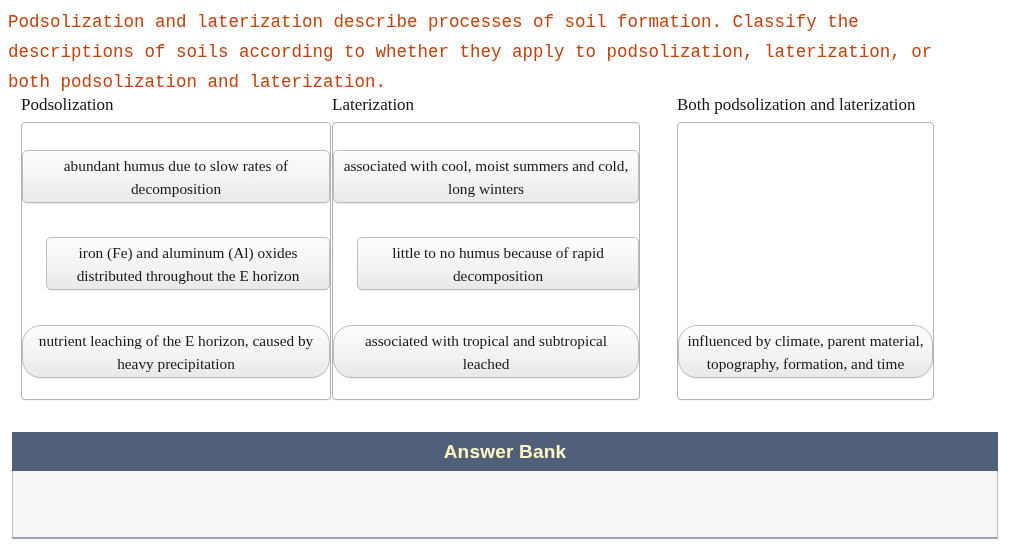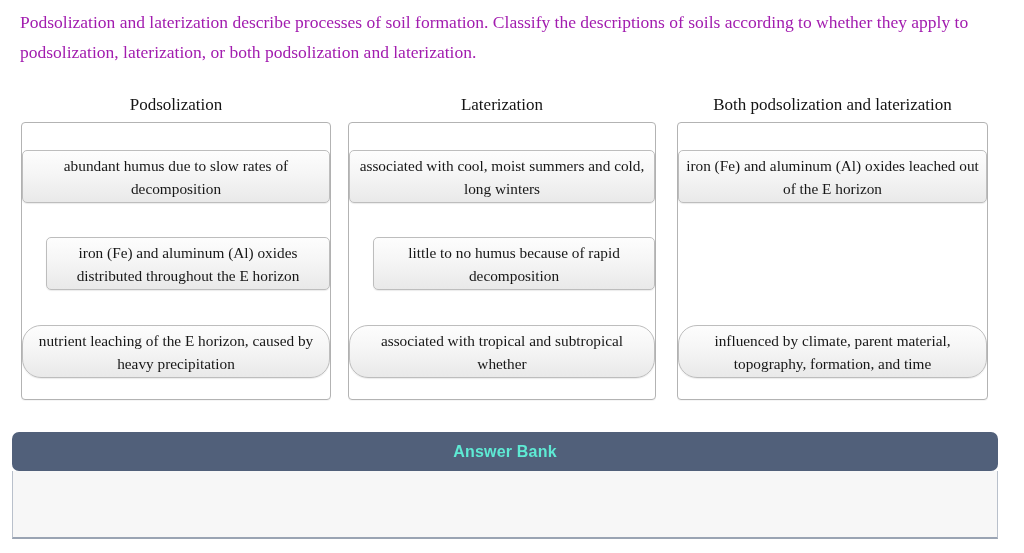--- a/index.html
+++ b/index.html
@@ -12,46 +12,46 @@
     height: 553px;
     position: relative;
     overflow: hidden;
     font-family: "Liberation Serif", serif;
     color: #1a1a1a;
   }
 
   
   #prompt {
     position: absolute;
-    left: 20px;
+    left: 8px;
     top: 7px;
     width: 975px;
-    font-family: Liberation Serif, serif;
+    font-family: Liberation Mono, monospace;
     font-size: 17.5px;
     line-height: 30px;
-    color: #a21caf;
+    color: #c2410c;
   }
 
   
   #columns {
     position: absolute;
     left: 0;
     top: 94px;
     width: 1024px;
   }
   .column {
     position: absolute;
     top: 0;
   }
   .column.c0 { left: 21px;  width: 310px; }
-  .column.c1 { left: 348px; width: 308px; }
-  .column.c2 { left: 677px; width: 311px; }
+  .column.c1 { left: 332px; width: 308px; }
+  .column.c2 { left: 677px; width: 257px; }
 
   .column-header {
-    text-align: center;
+    text-align: left;
     font-family: "Liberation Serif", serif;
     font-size: 17px;
     line-height: 22px;
     color: #141414;
     height: 28px;
     white-space: nowrap;
   }
 
   .dropzone {
     position: relative;
@@ -93,29 +93,28 @@
   #answer-bank {
     position: absolute;
     left: 12px;
     top: 432px;
     width: 986px;
     box-sizing: border-box;
   }
   #answer-bank-header {
     height: 39px;
     background: #51607a;
-    color: #5eead4;
+    color: #fef9c3;
     display: flex;
     align-items: center;
     justify-content: center;
     font-family: "Liberation Sans", sans-serif;
-    font-size: 16px;
+    font-size: 19px;
     font-weight: 600;
     letter-spacing: 0.2px;
-    border-radius: 7px;
   }
   #answer-bank-body {
     height: 68px;
     box-sizing: border-box;
     background: #f7f7f7;
     border: 1px solid #b9c0cb;
     border-top: none;
     border-bottom-width: 2px;
     border-bottom-color: #9aa4b3;
   }
@@ -145,31 +144,28 @@
   <div class="column c1">
     <div class="column-header">Laterization</div>
     <div class="dropzone">
       <div class="tile slot-1">
         <span class="tile-text">little to no humus because of rapid decomposition</span>
       </div>
       <div class="tile slot-0">
         <span class="tile-text">associated with cool, moist summers and cold, long winters</span>
       </div>
       <div class="tile slot-2">
-        <span class="tile-text">associated with tropical and subtropical whether</span>
+        <span class="tile-text">associated with tropical and subtropical leached</span>
       </div>
     </div>
   </div>
 
   <div class="column c2">
     <div class="column-header">Both podsolization and laterization</div>
     <div class="dropzone">
-      <div class="tile slot-0">
-        <span class="tile-text">iron (Fe) and aluminum (Al) oxides leached out of the E horizon</span>
-      </div>
       <div class="tile slot-2">
         <span class="tile-text">influenced by climate, parent material, topography, formation, and time</span>
       </div>
     </div>
   </div>
 
 </div>
 
 <div id="answer-bank">
   <div id="answer-bank-header">Answer Bank</div>

